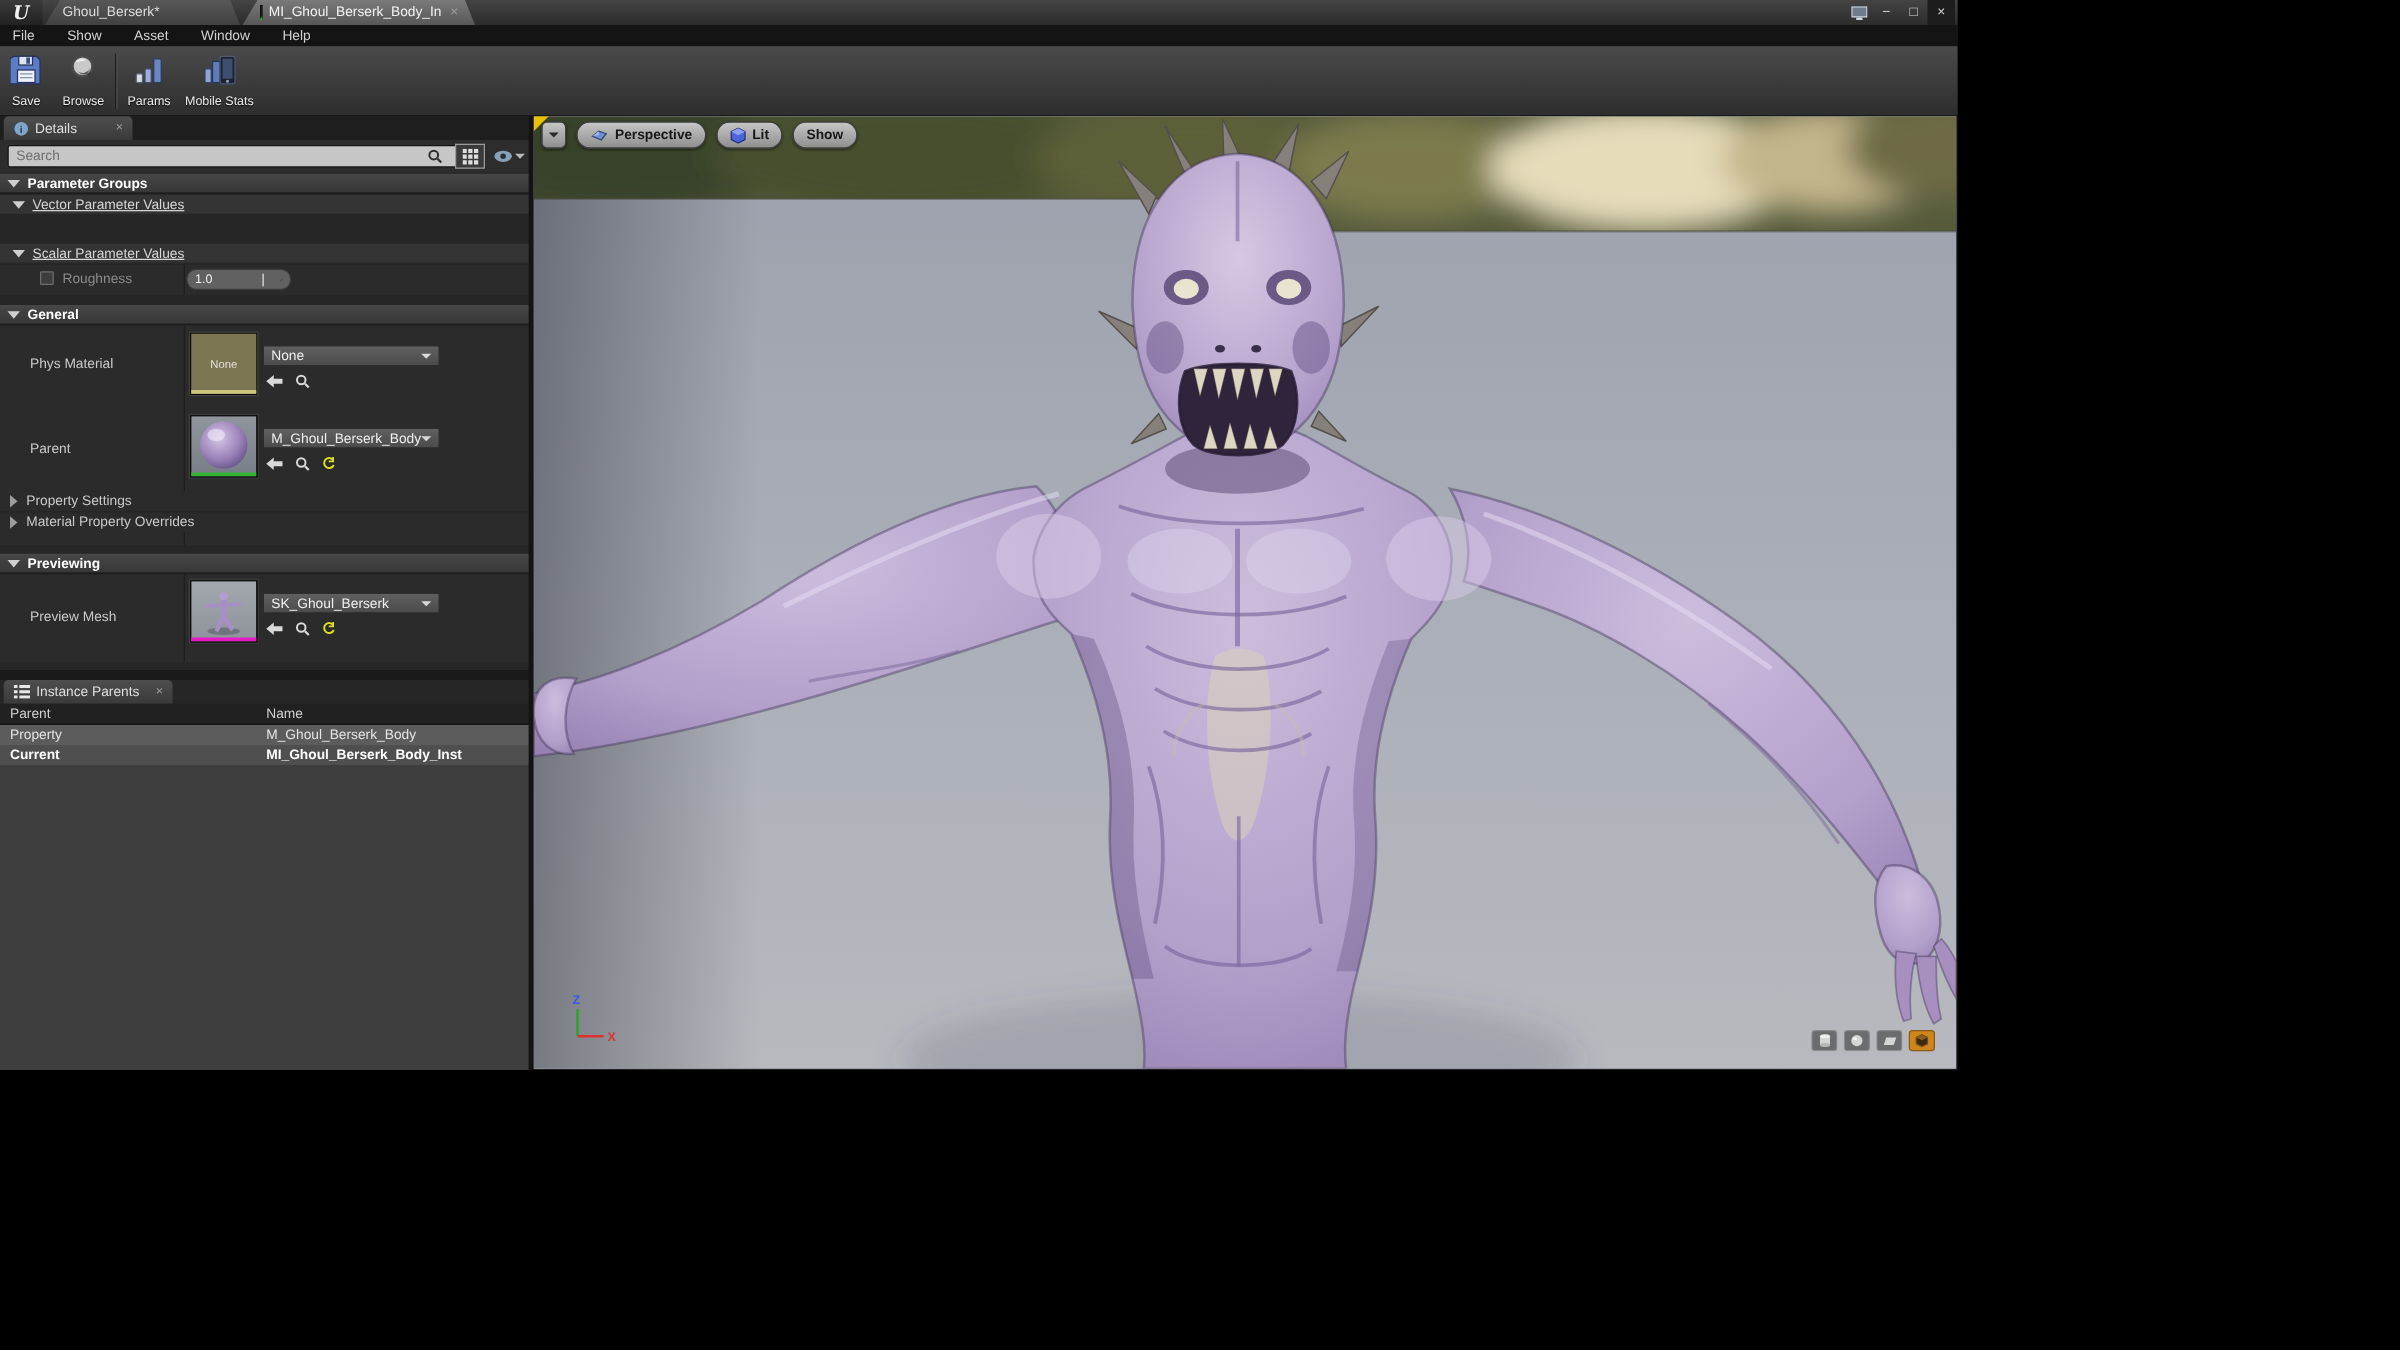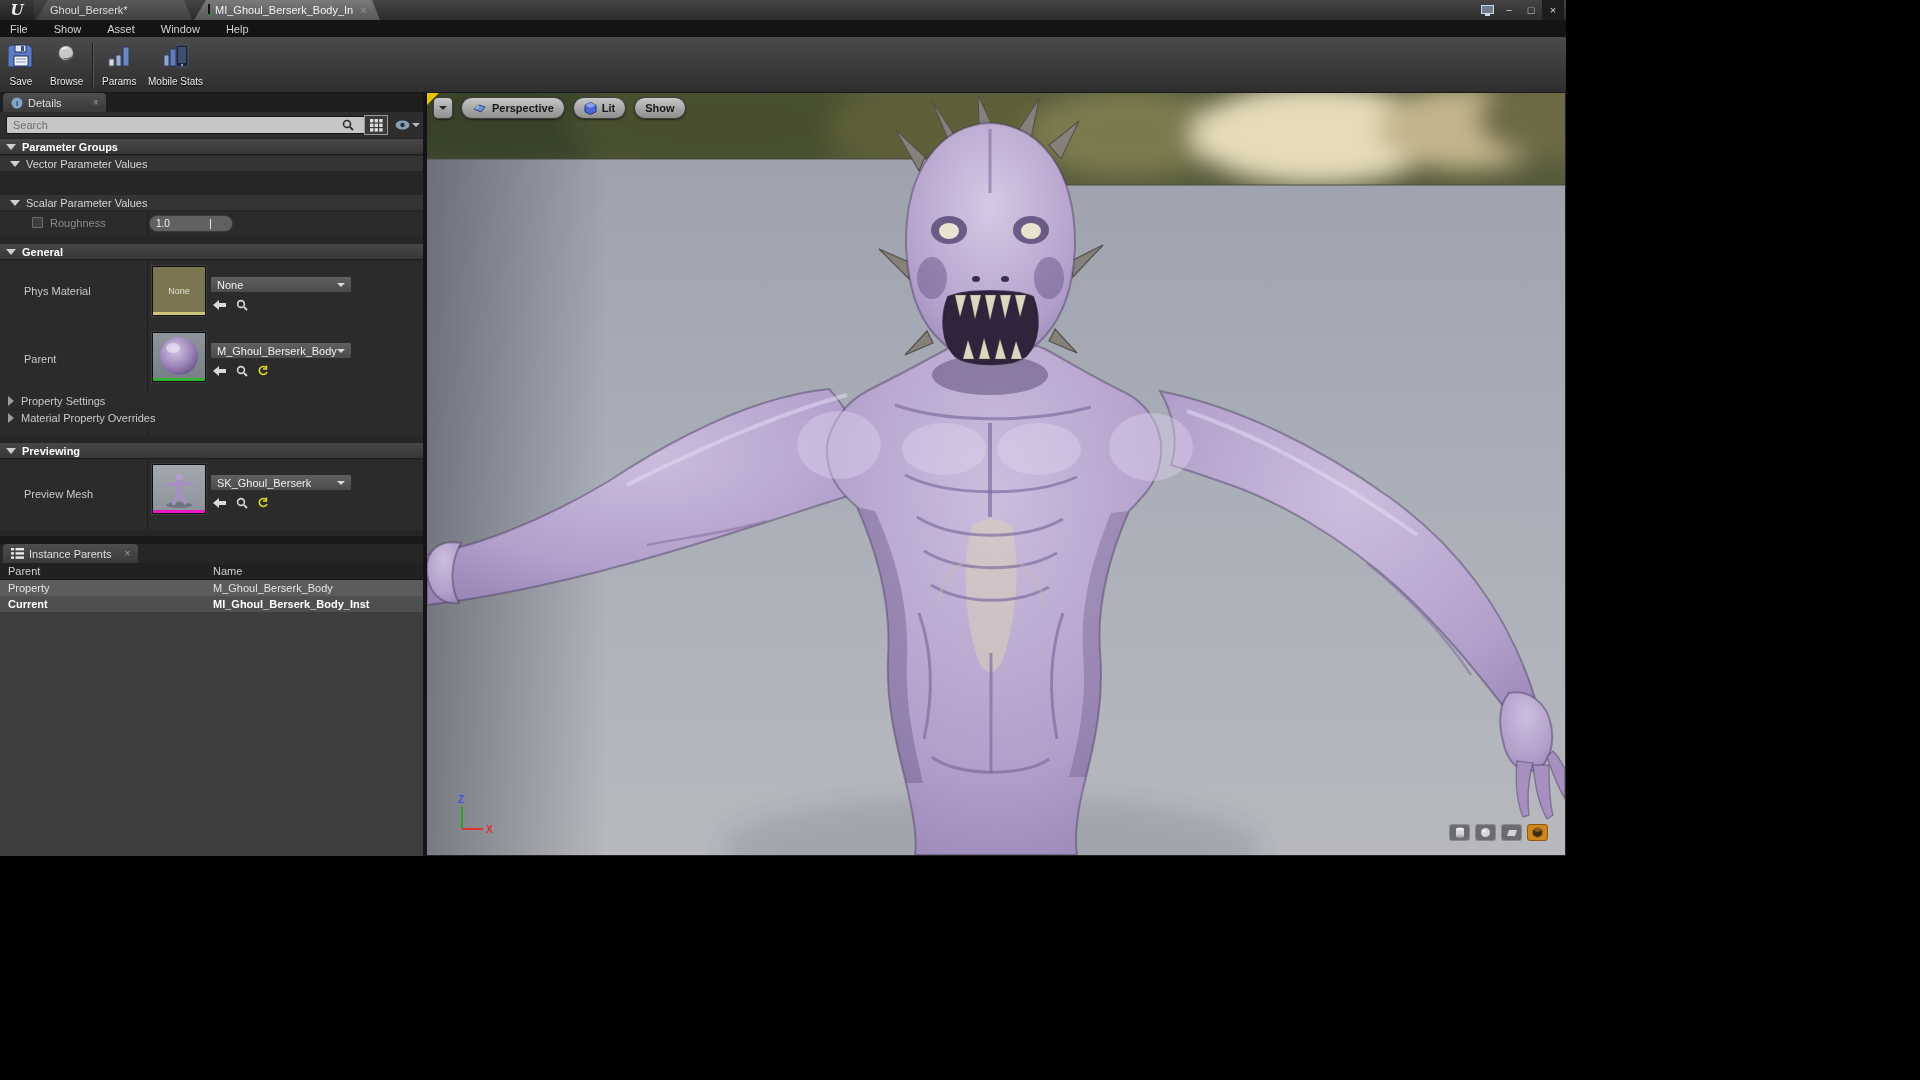--- a/index.html
+++ b/index.html
@@ -63,21 +63,21 @@
              display:flex; align-items:center; justify-content:center; gap:2px; }
   .chev-down { width:0; height:0; border-left:4px solid transparent; border-right:4px solid transparent;
                border-top:4px solid #b9b9b9; }
 
   .cat-header { position:absolute; left:0; width:100%; height:16px;
                 background:linear-gradient(#474747,#373737); border-bottom:1px solid #1d1d1d;
                 display:flex; align-items:center; gap:6px; padding-left:6px;
                 font-size:11px; font-weight:bold; color:#fff; }
   .subcat-header { position:absolute; left:0; width:100%; height:16px; background:#343434;
                    display:flex; align-items:center; gap:6px; padding-left:10px;
-                   font-size:11px; color:#d6d6d6; border-bottom:1px solid #262626; }
+                   font-size:11px; color:#d6d6d6; border-bottom:1px solid #262626;text-decoration:underline; }
   .tri-open { width:0; height:0; border-left:5px solid transparent; border-right:5px solid transparent;
               border-top:6px solid #cfcfcf; }
   .tri-closed { width:0; height:0; border-top:5px solid transparent; border-bottom:5px solid transparent;
                 border-left:6px solid #9d9d9d; }
   .prop-strip { position:absolute; left:0; width:100%; background:#2b2b2b; }
   .splitline { position:absolute; left:147px; top:0; width:1px; height:100%; background:#1e1e1e; }
   .checkbox { width:11px; height:11px; background:#3d3d3d; border:1px solid #6d6d6d; border-radius:1px; }
   .dim-label { font-size:11px; color:#8c8c8c; }
   .prop-label { font-size:11px; color:#c9c9c9; }
 

